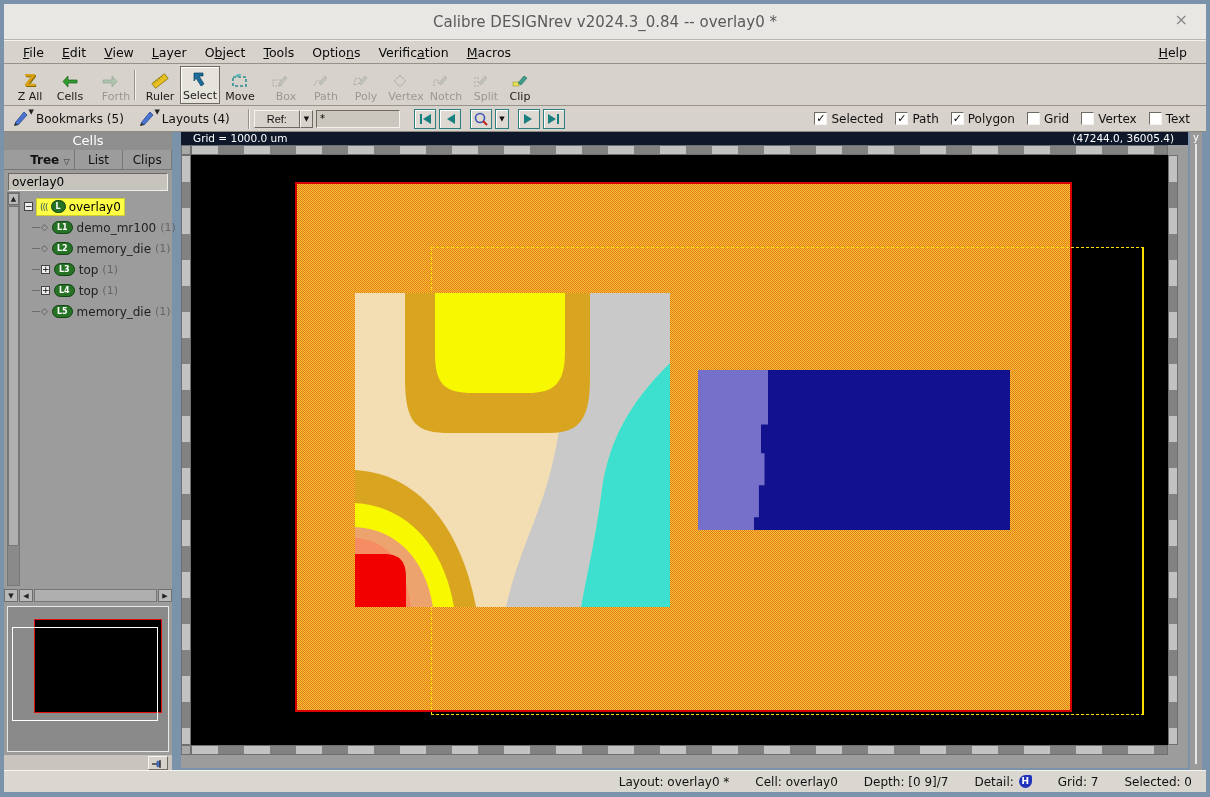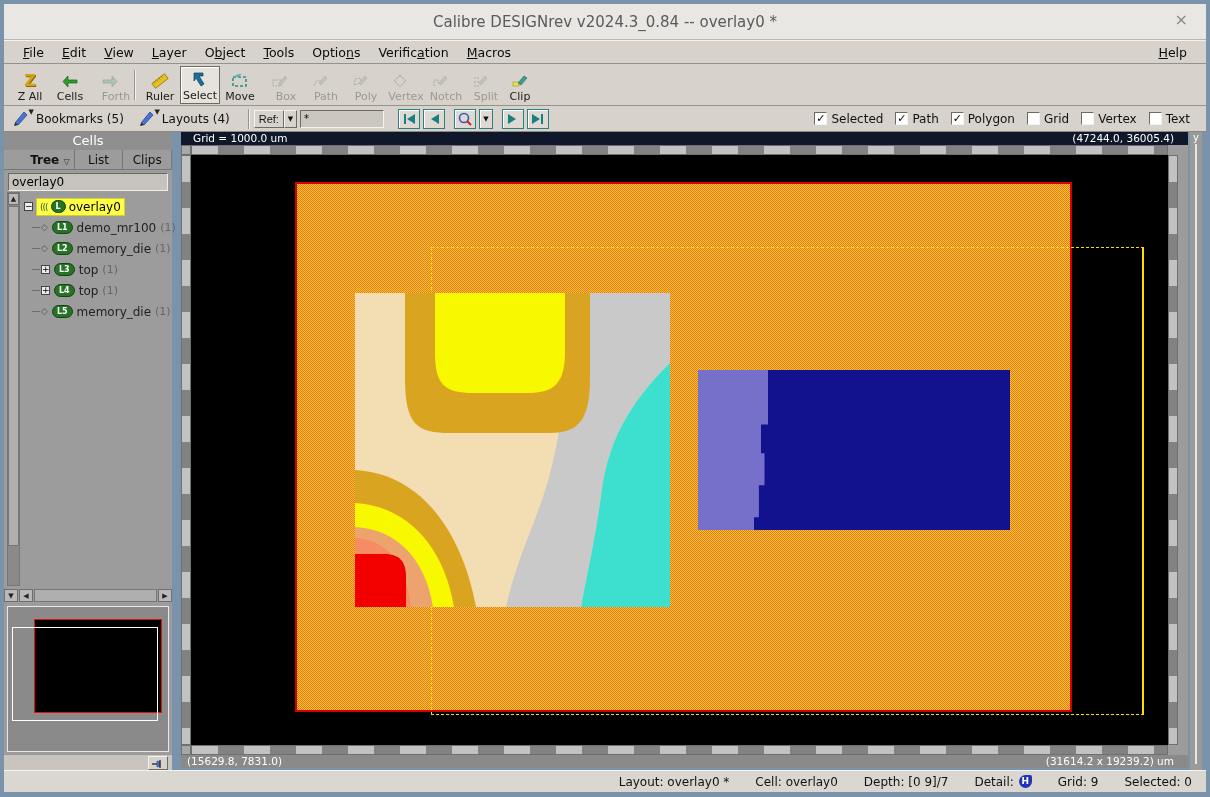--- a/index.html
+++ b/index.html
@@ -31,21 +31,21 @@
   .zglyph { font-weight:bold; font-size:16px; color:#D8A015; text-shadow:1px 1px 0 #8a6a00; }
 
   
   .toolbar2 { position:absolute; left:4px; top:106px; right:4px; height:26px; background:#D7D3CC;
     border-bottom:1px solid #8e897f; display:flex; align-items:center; padding:0 8px; }
   .pen-group { display:flex; align-items:center; gap:4px; margin-right:14px; }
   .pen-wrap { position:relative; width:20px; height:18px; }
   .pen-wrap .dd { position:absolute; right:-2px; top:-2px; font-size:7px; color:#222; }
   .pen-label { font-size:12px; color:#111; }
   .ref-btn { height:18px; background:#D7D3CC; border:1px solid; border-color:#f5f3f0 #6f6a61 #6f6a61 #f5f3f0;
-    font-size:11px; padding:1px 4px; color:#111; }
+    font-size:11px; padding:1px 12px; color:#111; }
   .ref-dd { width:13px; height:18px; border:1px solid; border-color:#f5f3f0 #6f6a61 #6f6a61 #f5f3f0;
     font-size:7px; text-align:center; line-height:16px; }
   .filter-input { width:84px; height:18px; margin-left:3px; background:#CBC7BF; border:1px solid;
     border-color:#6f6a61 #f5f3f0 #f5f3f0 #6f6a61; font-size:10px; padding:0 3px; font-family:"DejaVu Sans",sans-serif; }
   .navgroup { display:flex; align-items:center; gap:3px; margin-left:14px; }
   .navbtn { width:22px; height:20px; background:#DEDAD3; border:1px solid #2E7F7F;
     display:flex; align-items:center; justify-content:center; box-shadow:inset 1px 1px 0 #fff; }
   .navbtn.dd-attach { width:14px; font-size:7px; }
   .chk-row { margin-left:auto; display:flex; align-items:center; gap:12px; padding-right:8px; }
   .chk { display:flex; align-items:center; gap:4px; }
@@ -474,35 +474,31 @@
       <path d="M0,210 C50,213 88,250 99,314 H0 Z" fill="#F8F800"></path>
       <path d="M0,234 C40,236 70,264 78,314 H0 Z" fill="#EDA36E"></path>
       <path d="M0,245 C33,247 50,270 56,314 H0 Z" fill="#F58C64"></path>
       <path d="M0,261 H28 C45,261 51,268 51,285 V314 H0 Z" fill="#F20000"></path>
     </svg>
     <div class="navy-rect">
       <div class="slate-part"></div>
     </div>
   </div>
 
-  <div class="cv-botbar">
-    <span class="l">(15629.8, 7831.0)</span>
-    <span class="r">(31614.2 x 19239.2) um</span>
-  </div>
 </div>
 
 <div class="y-gutter">
   <span class="axis">y</span>
   <span class="line"></span>
 </div>
 
 <div class="statusbar">
   <span class="status-item">Layout: overlay0 *</span>
   <span class="status-item">Cell: overlay0</span>
   <span class="status-item">Depth: [0 9]/7</span>
   <span class="status-item">
     <span>Detail:</span>
     <span class="detail-ic">H</span>
   </span>
-  <span class="status-item">Grid: 9</span>
+  <span class="status-item">Grid: 7</span>
   <span class="status-item">Selected: 0</span>
 </div>
 <div class="win-border-b"></div>
 
 </body></html>

